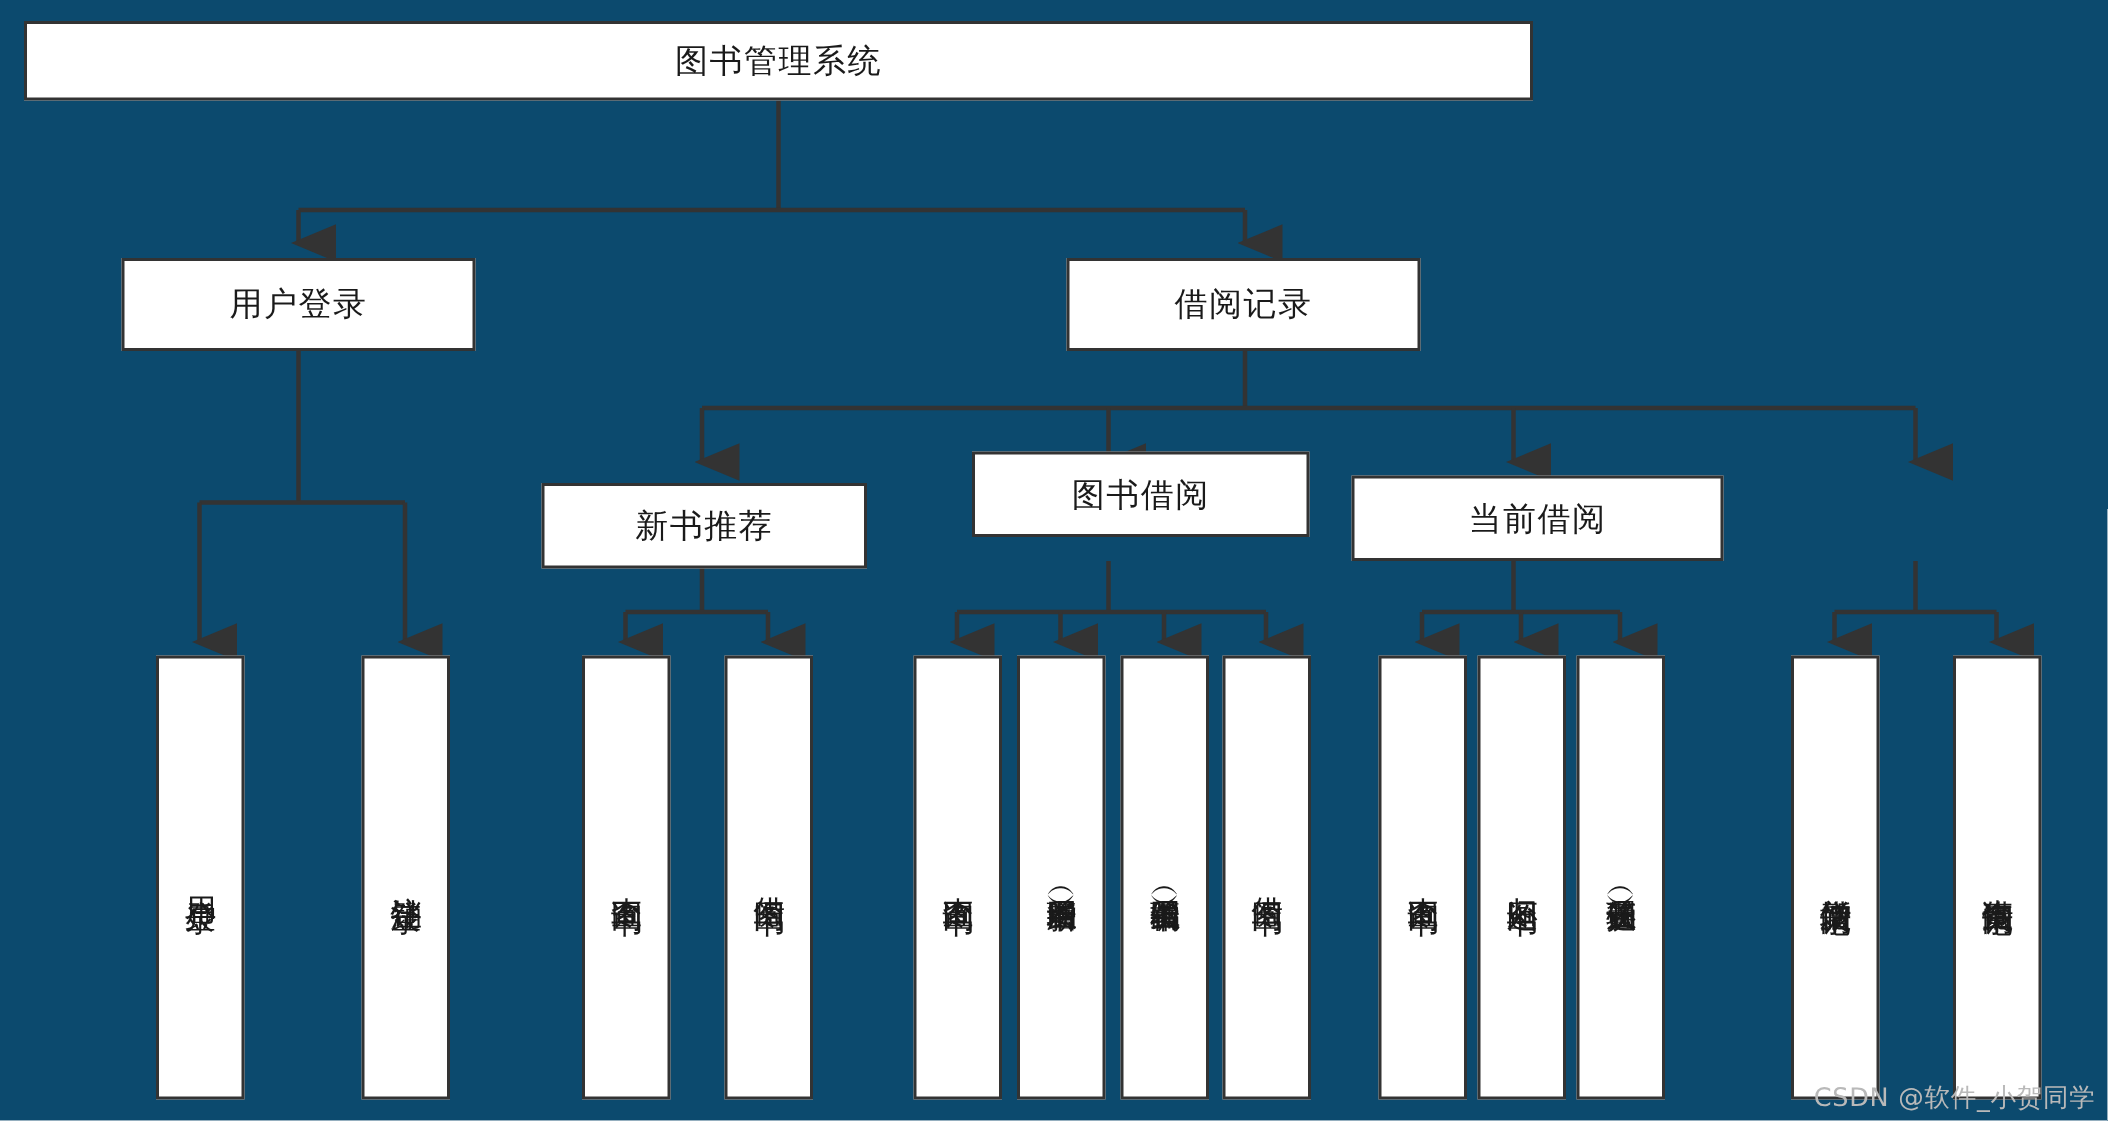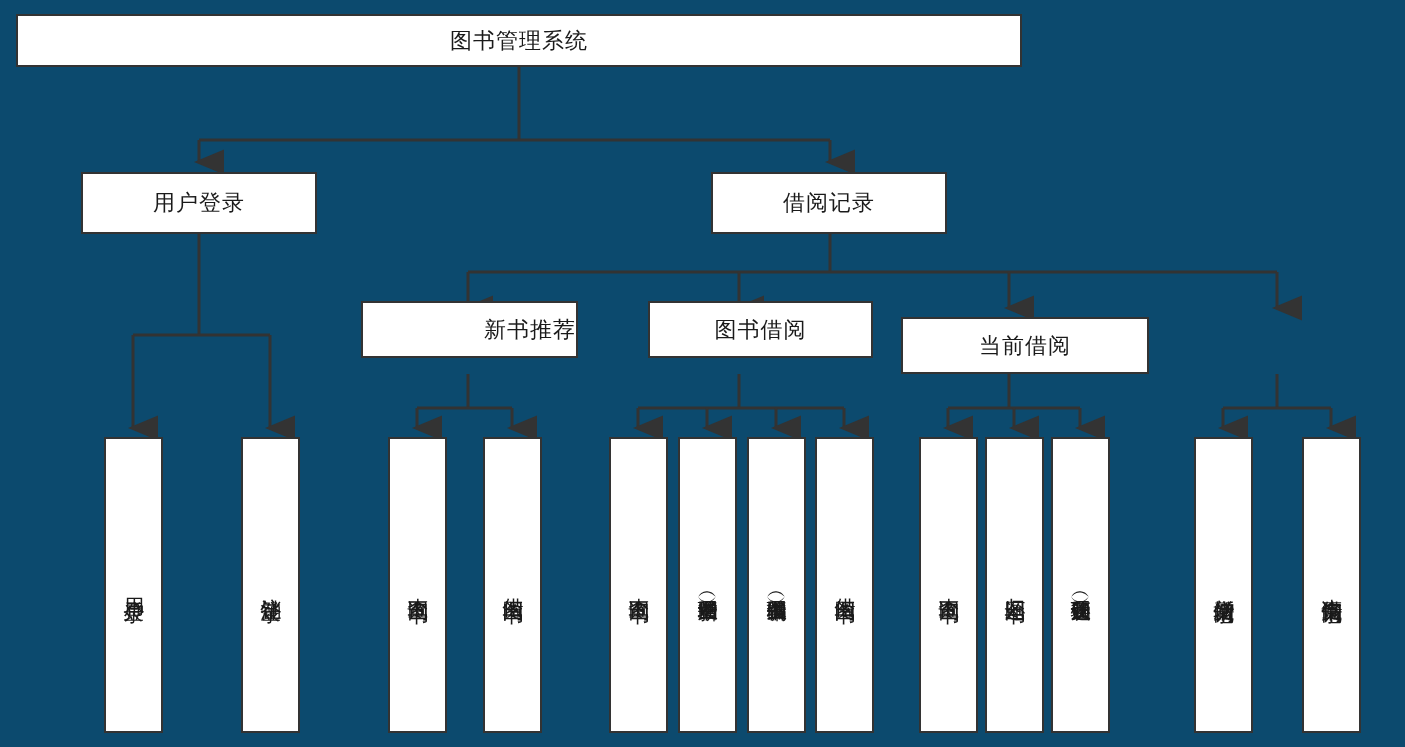--- a/index.html
+++ b/index.html
@@ -122,21 +122,21 @@
     <span>图书管理系统</span>
   </div>
 
   <div class="node horiz" style="left:81px; top:172px; width:236px; height:62px;">
     <span>用户登录</span>
   </div>
   <div class="node horiz" style="left:711px; top:172px; width:236px; height:62px;">
     <span>借阅记录</span>
   </div>
 
-  <div class="node horiz" style="left:361px; top:301px; width:217px; height:57px;justify-content:flex-end;">
+  <div class="node horiz" style="left:361px; top:322px; width:217px; height:57px;">
     <span>新书推荐</span>
   </div>
   <div class="node horiz" style="left:632px; top:301px; width:225px; height:57px;margin-left:16px;">
     <span>图书借阅</span>
   </div>
   <div class="node horiz" style="left:901px; top:317px; width:248px; height:57px;">
     <span>当前借阅</span>
   </div>
 
   <div class="node vert" style="left:104px; top:437px; width:59px; height:296px;">
@@ -176,14 +176,15 @@
     <span class="vtext">确认归还（管理员）</span>
   </div>
 
   <div class="node vert" style="left:1194px; top:437px; width:59px; height:296px; letter-spacing:1px;">
     <span class="vtext">新增借阅记录</span>
   </div>
   <div class="node vert" style="left:1302px; top:437px; width:59px; height:296px; letter-spacing:1px;">
     <span class="vtext">查询借阅记录</span>
   </div>
 
+  <div class="watermark">CSDN @软件_小贺同学</div>
 
 </div>
 
 </body></html>

